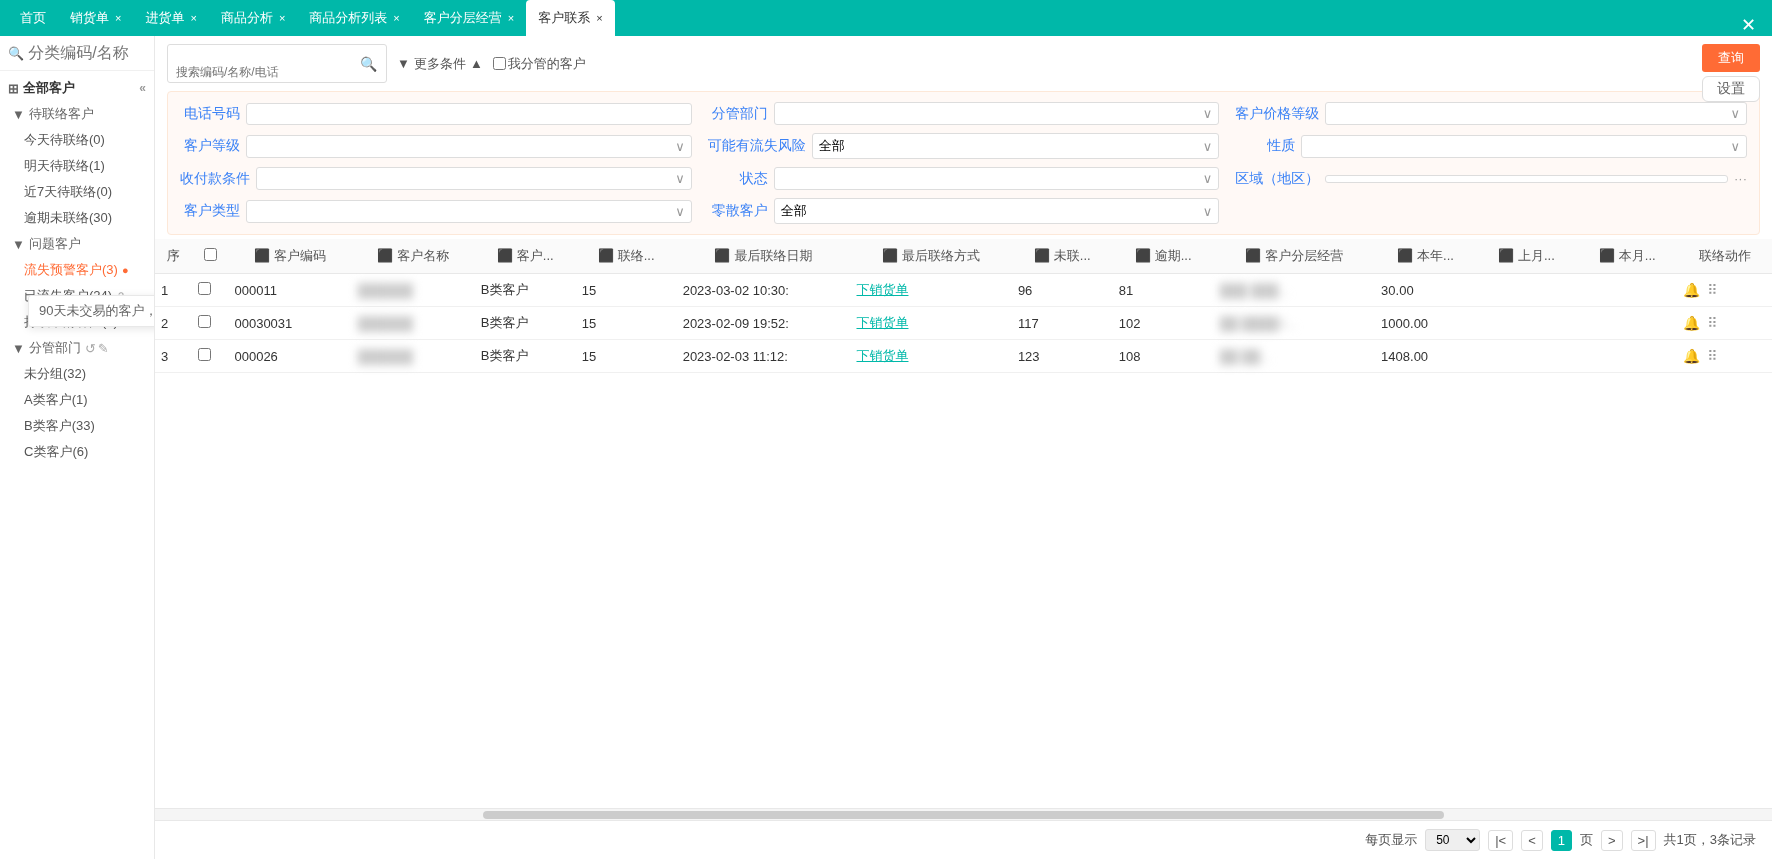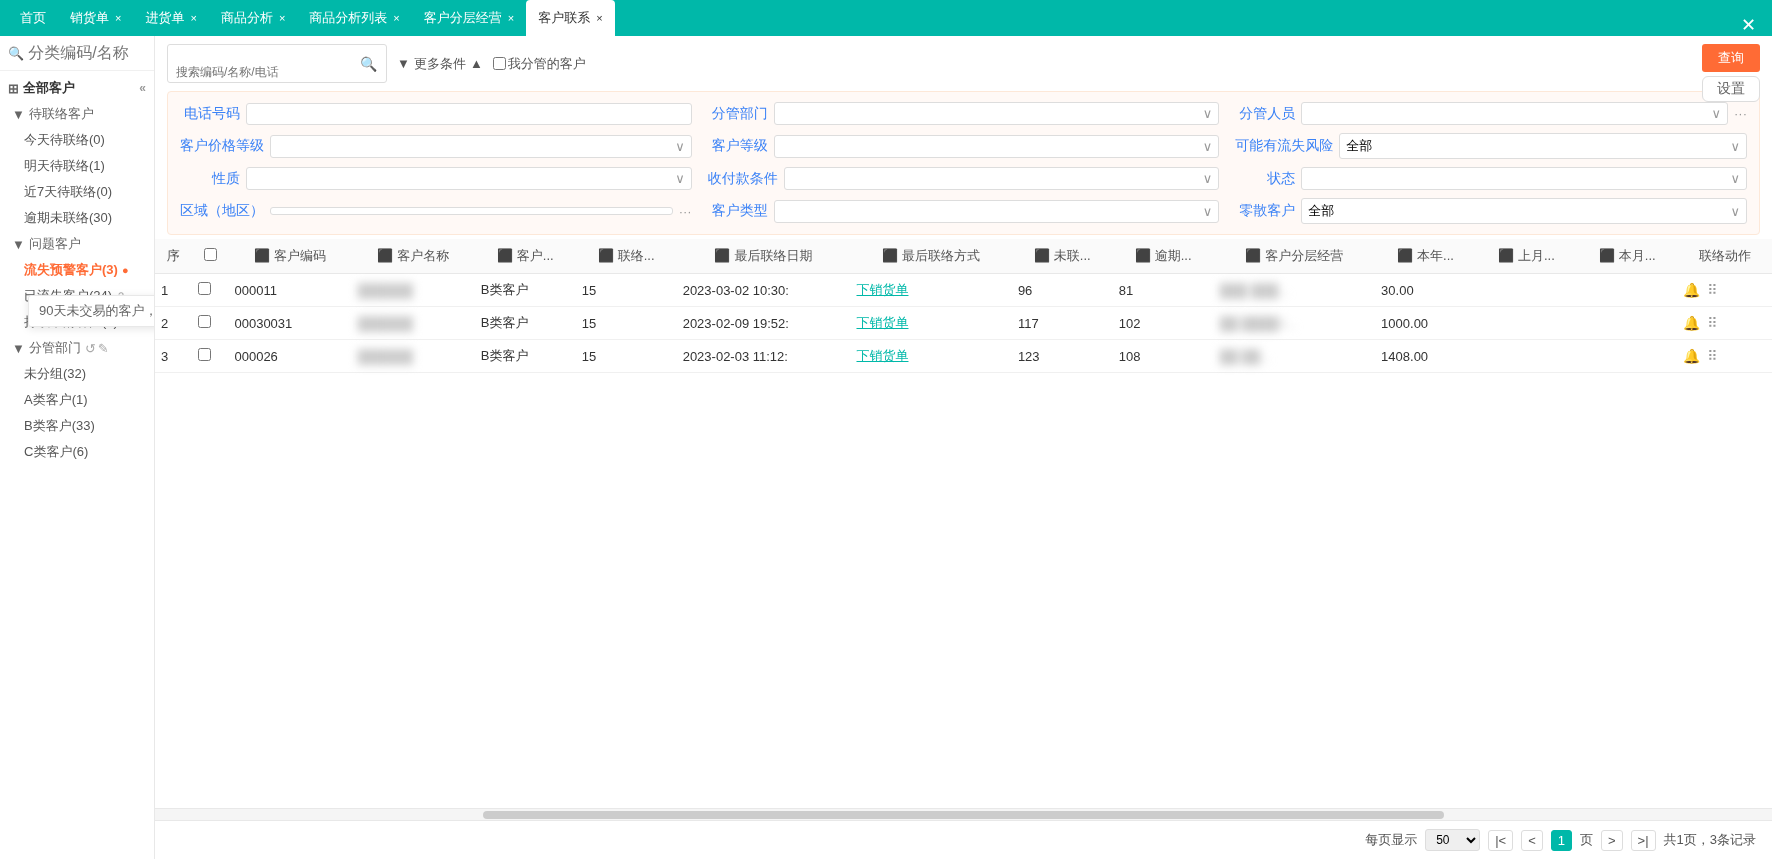--- a/index.html
+++ b/index.html
@@ -98,21 +98,21 @@
 
     .sidebar-item {
       padding: 4px 8px 4px 24px;
       color: #555;
       font-size: 12px;
       cursor: pointer;
       white-space: nowrap;
     }
     .sidebar-item.active {
       color: #ff6b35;
-      font-weight: bold;
+      font-weight: normal;
     }
 
     .tooltip-box {
       position: absolute;
       left: 28px;
       top: 38px;
       background: #fff;
       border: 1px solid #e8e8e8;
       padding: 6px 10px;
       font-size: 12px;
@@ -485,28 +485,20 @@
             <div class="filter-row">
               <span class="filter-label">电话号码</span>
               <input class="filter-input" type="text" style="">
             </div>
             <div class="filter-row">
               <span class="filter-label">分管部门</span>
               <div class="filter-select">
                 <span></span>
                 <span class="chevron">∨</span>
               </div>
-            </div>
-            <div class="filter-row">
-              <span class="filter-label">分管人员</span>
-              <div class="filter-select">
-                <span></span>
-                <span class="chevron">∨</span>
-              </div>
-              <span class="filter-more-dots">···</span>
             </div>
 
             <div class="filter-row">
               <span class="filter-label">客户价格等级</span>
               <div class="filter-select">
                 <span></span>
                 <span class="chevron">∨</span>
               </div>
             </div>
             <div class="filter-row">

